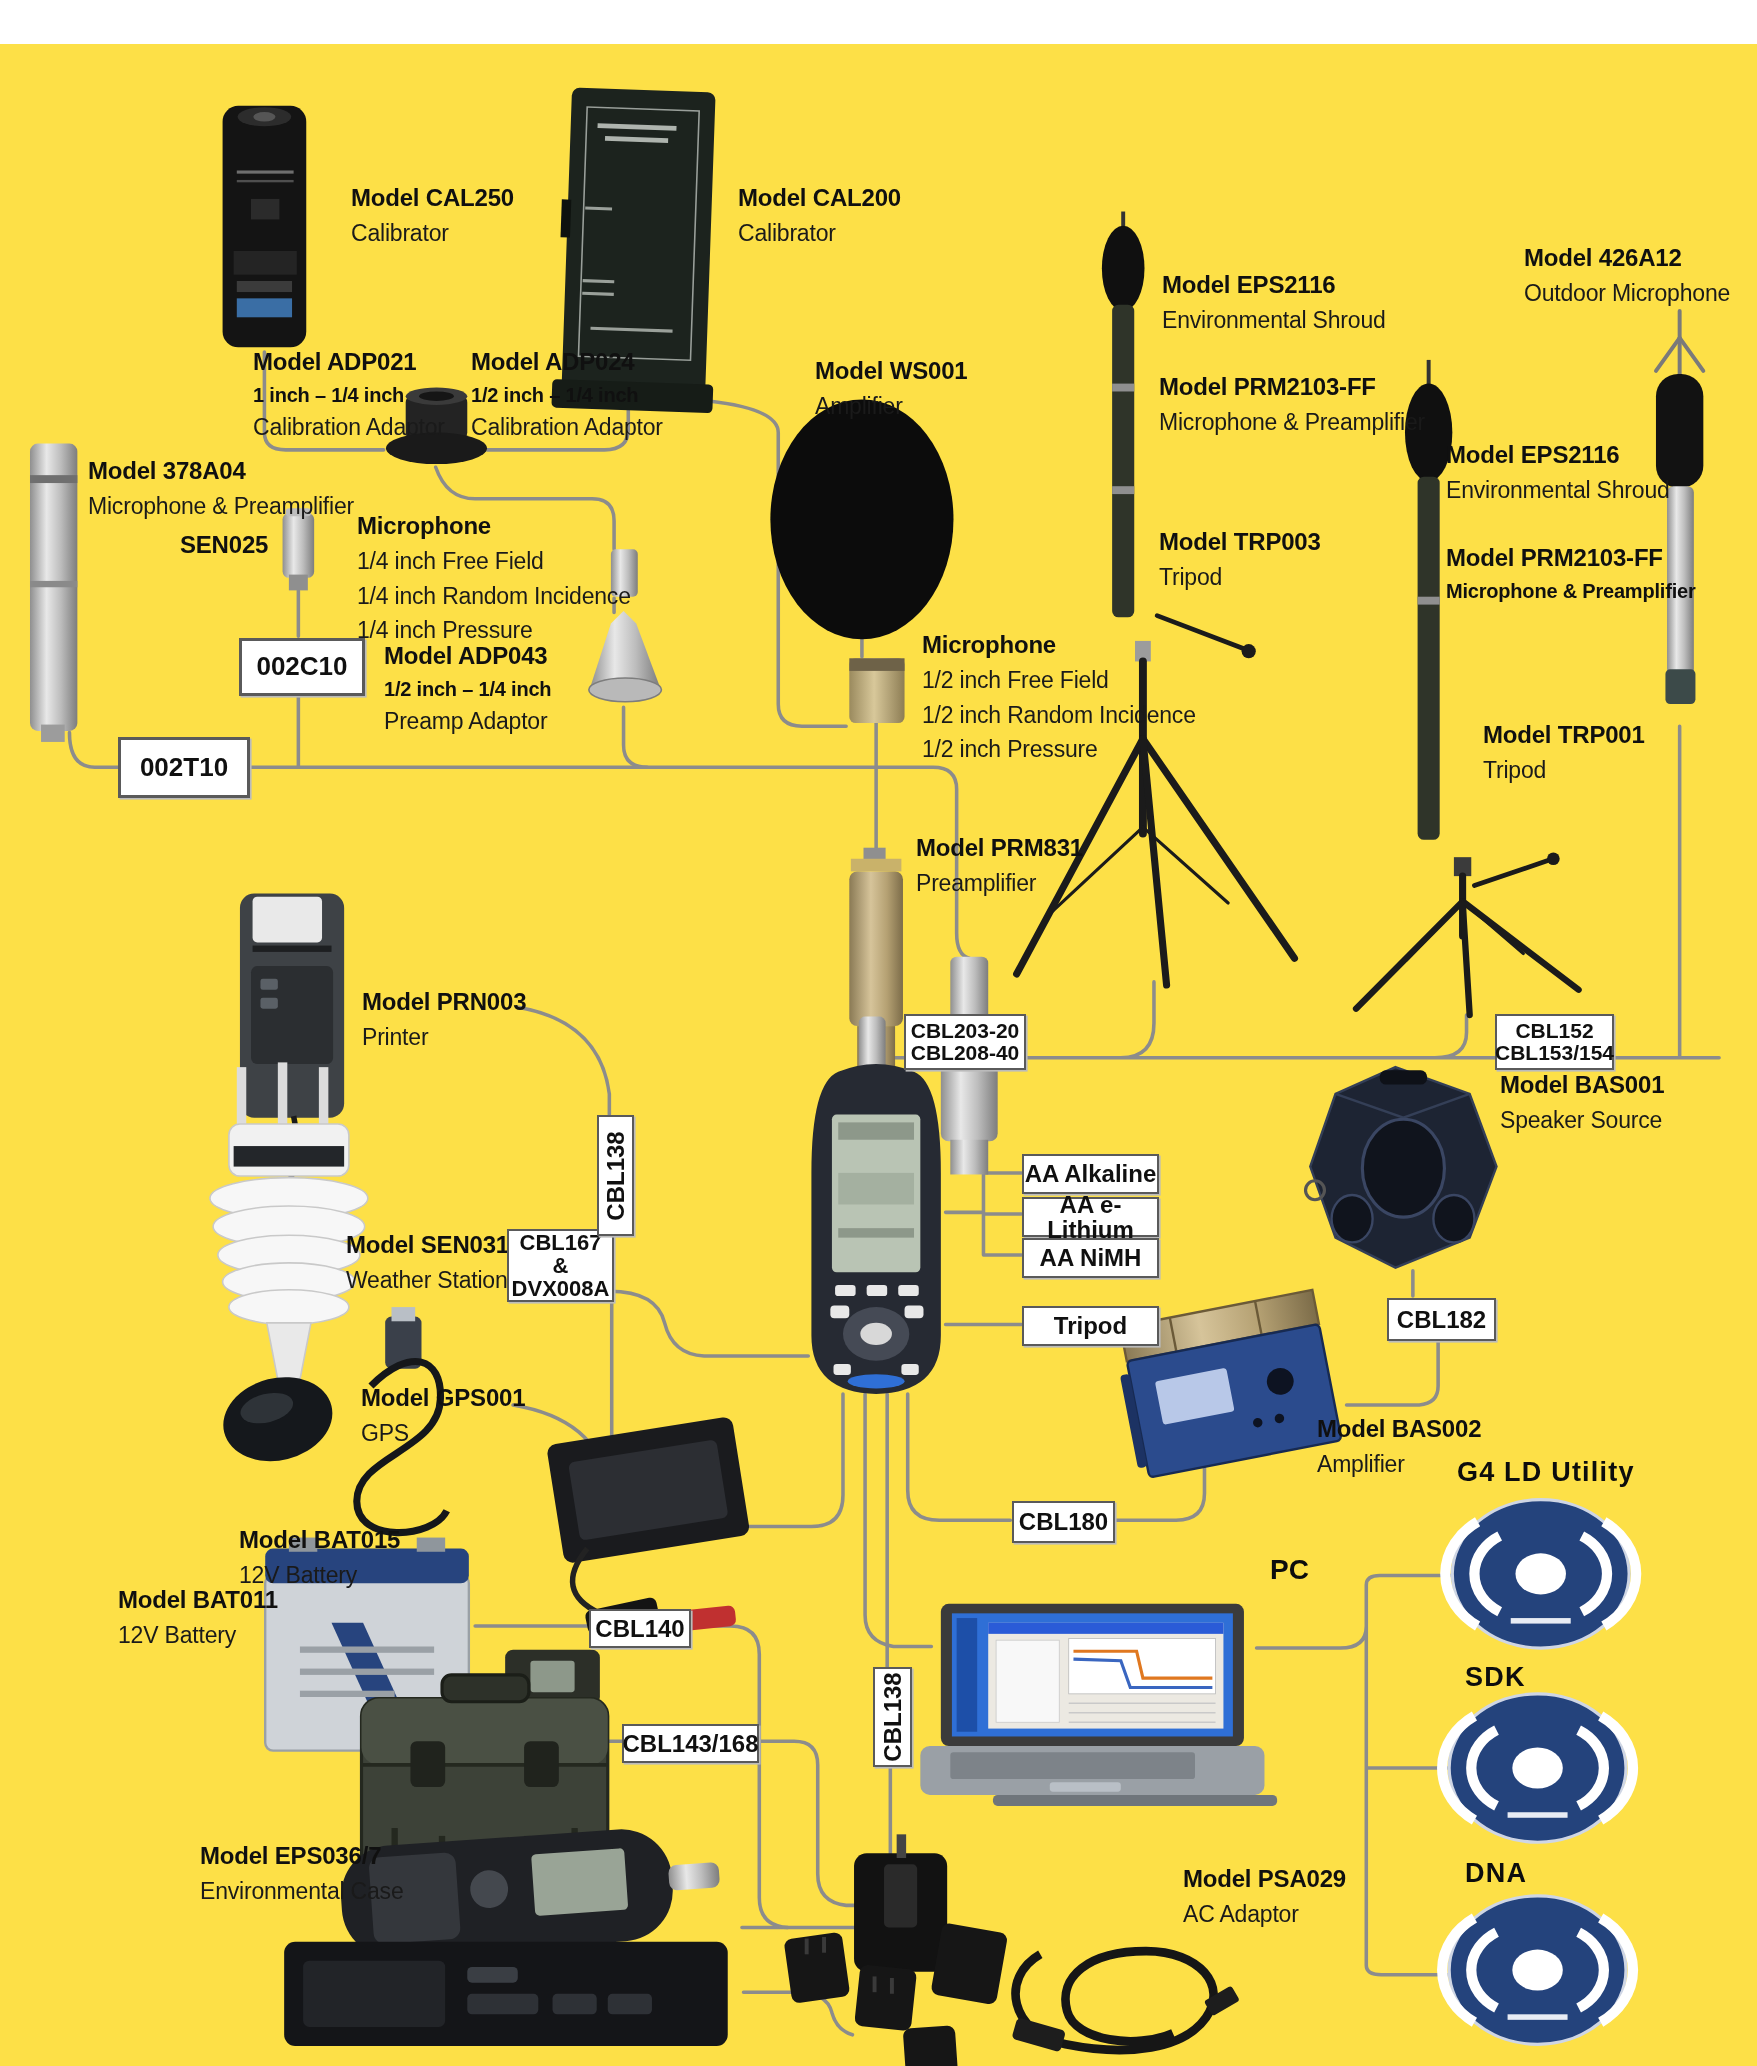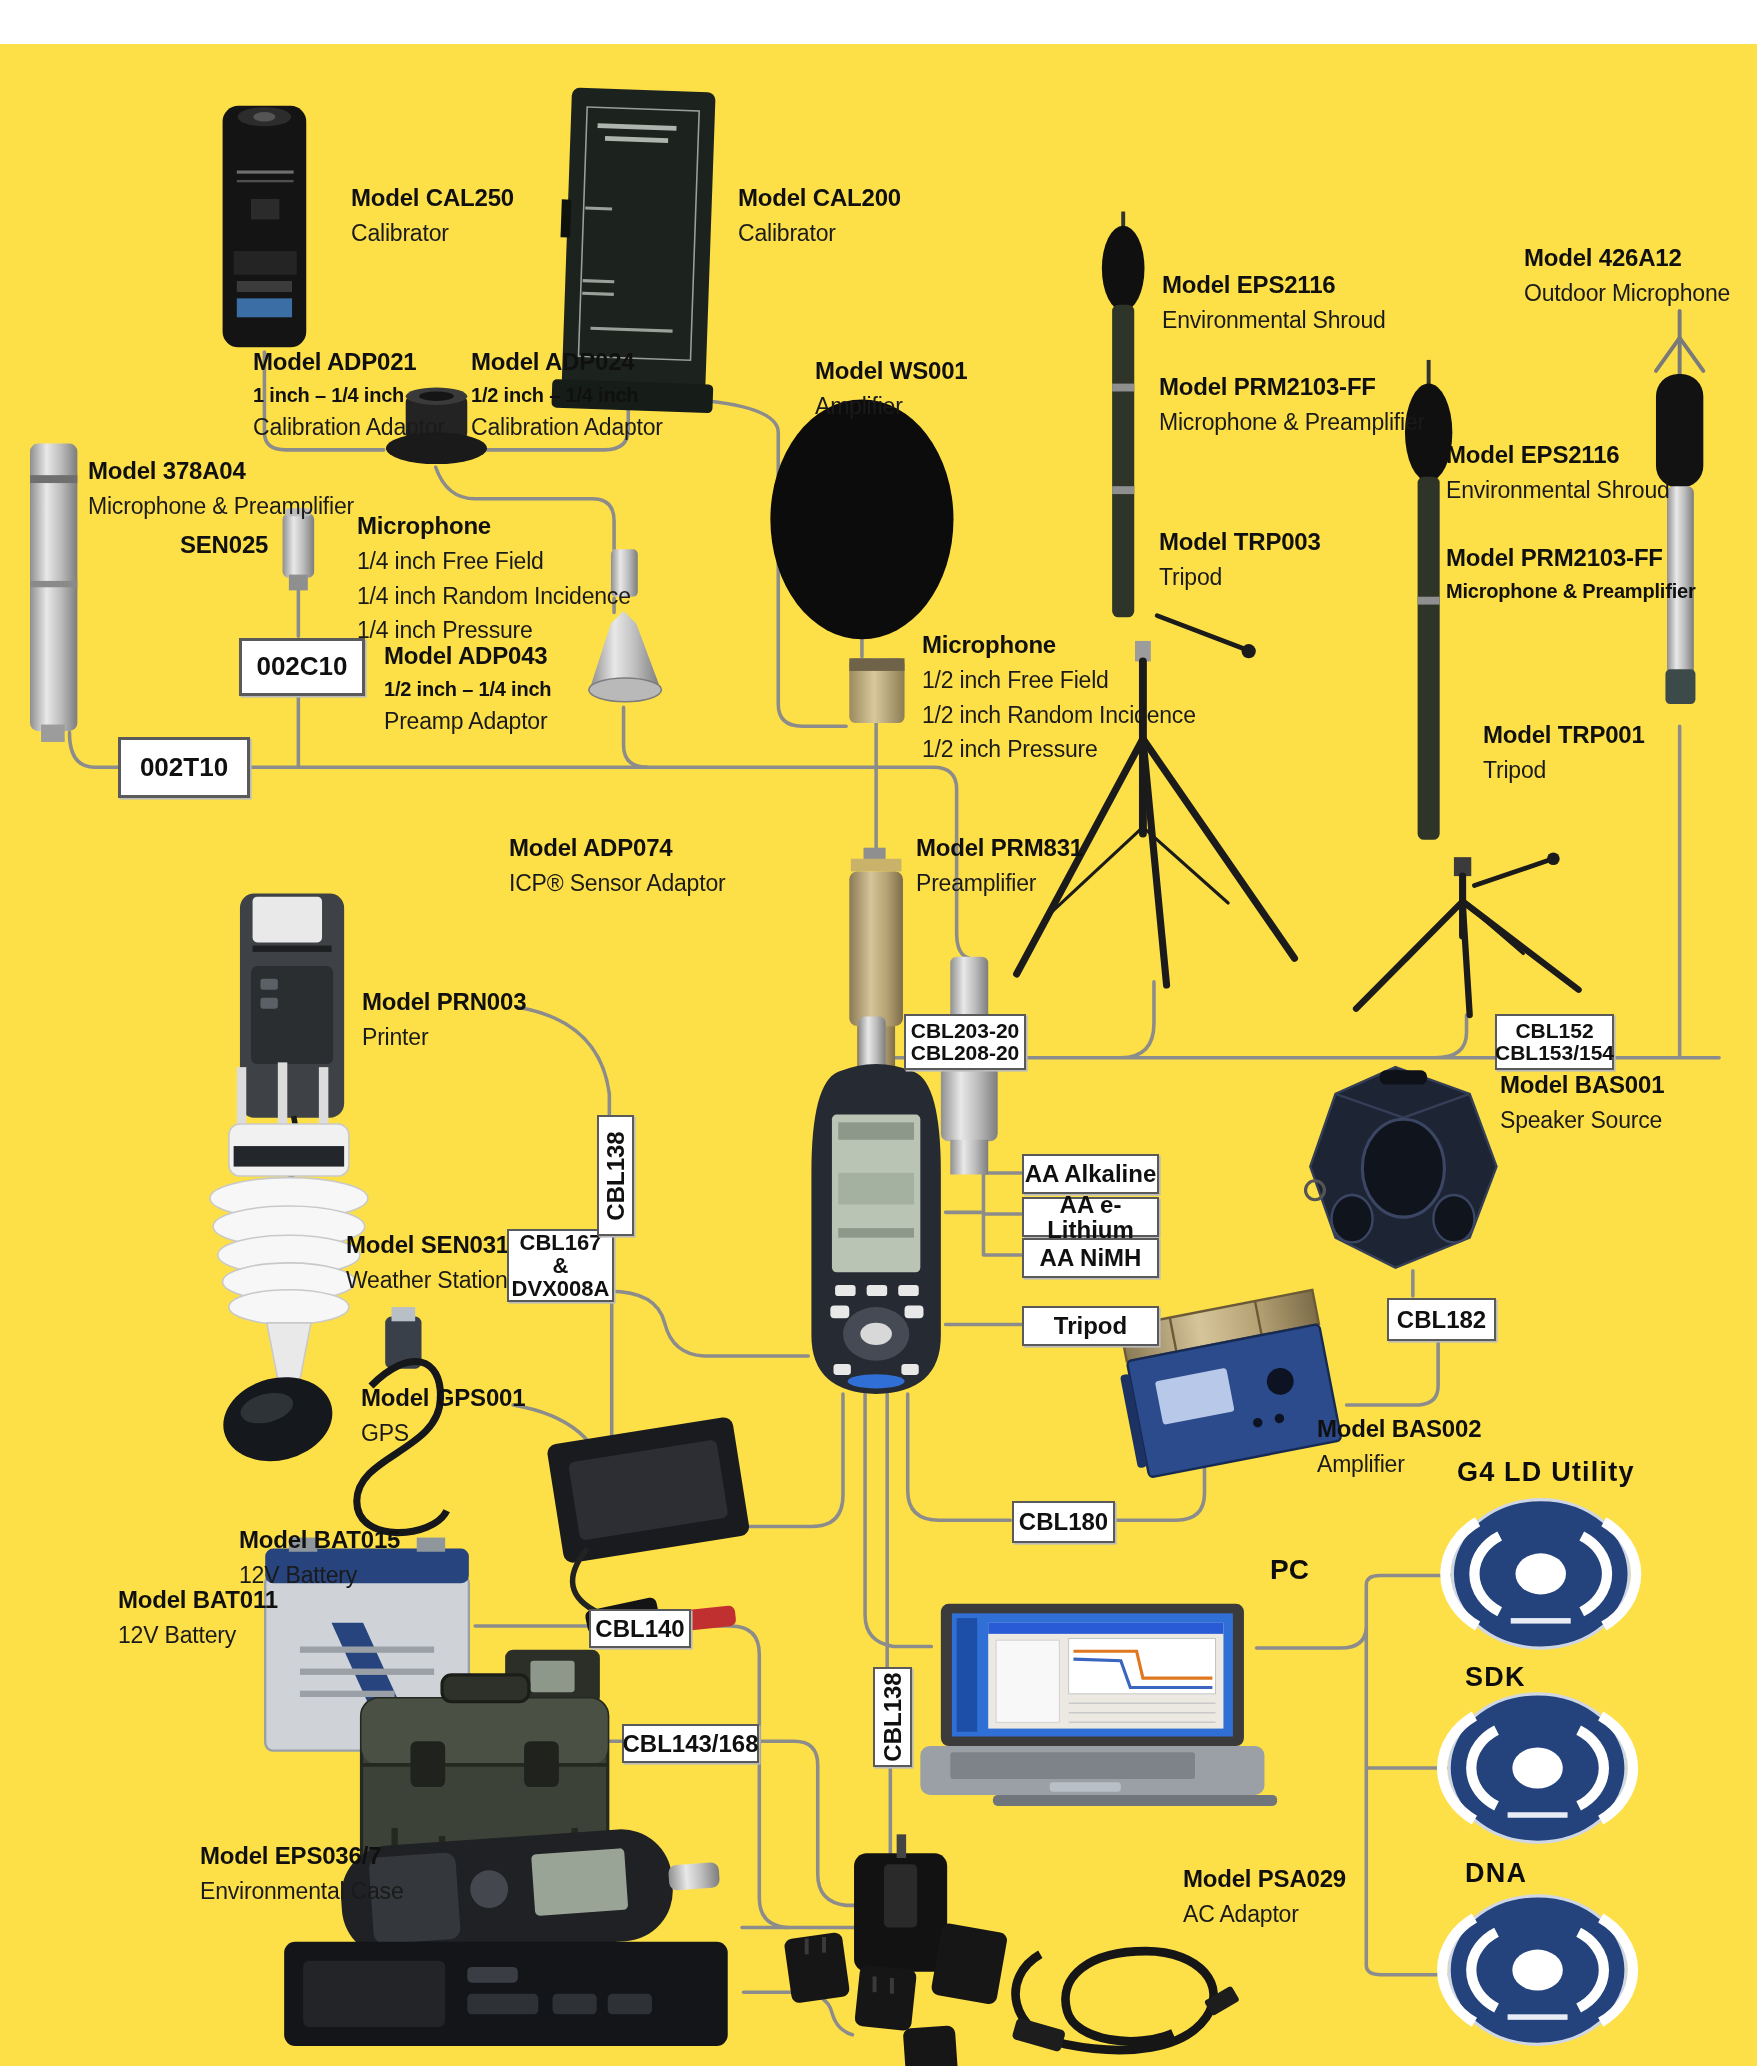--- a/index.html
+++ b/index.html
@@ -459,24 +459,20 @@
   <div class="lbl" style="left:922px;top:583px;">
     <div class="t">Microphone</div>
     <div class="s">1/2 inch Free Field</div>
     <div class="s">1/2 inch Random Incidence</div>
     <div class="s">1/2 inch Pressure</div>
   </div>
   <div class="lbl" style="left:1483px;top:673px;">
     <div class="t">Model TRP001</div>
       <div class="s">Tripod</div>
   </div>
-  <div class="lbl" style="left:509px;top:786px;">
-    <div class="t">Model ADP074</div>
-      <div class="s">ICP® Sensor Adaptor</div>
-  </div>
   <div class="lbl" style="left:916px;top:786px;">
     <div class="t">Model PRM831</div>
       <div class="s">Preamplifier</div>
   </div>
   <div class="lbl" style="left:362px;top:940px;">
     <div class="t">Model PRN003</div>
       <div class="s">Printer</div>
   </div>
   <div class="lbl" style="left:346px;top:1183px;">
     <div class="t">Model SEN031</div>
@@ -519,21 +515,21 @@
   <div class="soft" style="left:1465px;top:1814px;"><span>DNA</span></div>
 
   <div class="cbox big" style="left:239px;top:594px;width:120px;height:52px;">
     <span>002C10</span>
   </div>
   <div class="cbox big" style="left:118px;top:693px;width:126px;height:55px;">
     <span>002T10</span>
   </div>
   <div class="cbox" style="left:904px;top:970px;width:118px;height:52px;font-size:21px;">
     <span>CBL203-20</span>
-      <span>CBL208-20</span>
+      <span>CBL208-40</span>
   </div>
   <div class="cbox" style="left:1495px;top:970px;width:115px;height:52px;font-size:21px;">
     <span>CBL152</span>
       <span>CBL153/154</span>
   </div>
   <div class="cbox" style="left:1022px;top:1110px;width:133px;height:36px;">
     <span>AA Alkaline</span>
   </div>
   <div class="cbox" style="left:1022px;top:1153px;width:133px;height:36px;">
     <span>AA e-Lithium</span>

